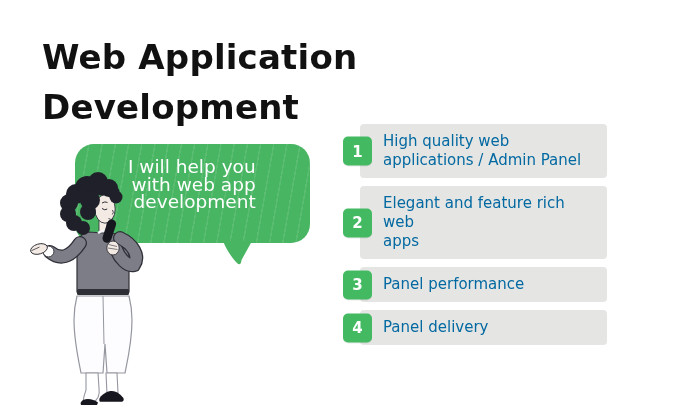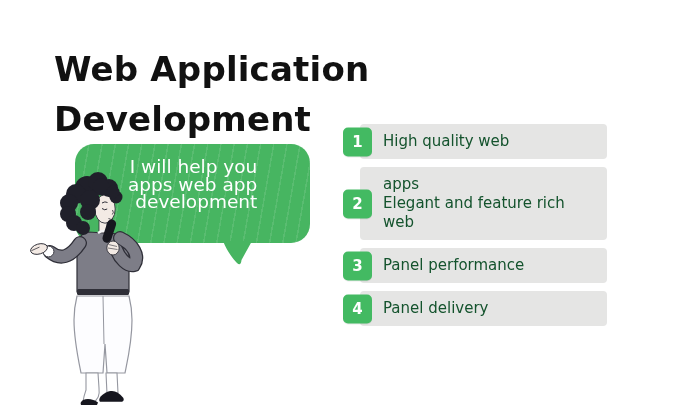--- a/index.html
+++ b/index.html
@@ -34,48 +34,48 @@
 
   
   .features {
     position:absolute; left:343px; top:124px; width:264px;
     display:flex; flex-direction:column; gap:8px;
   }
   .feature-row { position:relative; padding-left:17px; }
   .feature-panel {
     background:#e5e5e4; border-radius:4px;
     padding:8px 11px 8px 23px;
-    font-size:15px; line-height:19px; color:#14532d;
+    font-size:15px; line-height:19px; color:#0369a1;
   }
   .feature-panel span { display:block; }
   .feature-badge {
     position:absolute; left:0; top:50%; transform:translateY(-50%);
     width:29px; height:29px; background:#43ba62; border-radius:5px;
     color:#ffffff; font-weight:bold; font-size:15px;
     display:flex; align-items:center; justify-content:center;
     box-shadow:0 1px 0 rgba(0,0,0,0.08);
   }
 
   
   .person { position:absolute; left:20px; top:172px; width:135px; height:237px; }
 </style>
 </head>
 <body>
 
 <div class="canvas">
 
-  <h1 class="title" style="margin:16px;">
+  <h1 class="title" style="margin:4px;">
     <span>Web Application</span>
     <span>Development</span>
   </h1>
 
   <div class="bubble">
     <div class="bubble-text">
       <span>I will help you</span>
-      <span>apps web app</span>
+      <span>with web app</span>
       <span>development</span>
     </div>
   </div>
   <svg class="bubble-tail" width="36" height="28" viewBox="0 0 36 28">
     <path d="M 2,0 C 6,10 12,18 16,22 C 18.5,24.5 20,23.5 20.5,19 L 31,0 Z" fill="#47b561"></path>
   </svg>
 
   <svg class="person" viewBox="0 0 135 237">
 
     <rect x="79" y="46" width="8" height="16" fill="#f3eae4" stroke="#2f2f38" stroke-width="0.8"></rect>
@@ -135,28 +135,29 @@
     <ellipse cx="93" cy="76" rx="6.2" ry="7" fill="#f3eae4" stroke="#2f2f38" stroke-width="0.9"></ellipse>
     <path d="M 88.5,72.5 L 97,74.5 M 88,76 L 97.5,77.5" stroke="#2f2f38" stroke-width="0.6" fill="none"></path>
   </svg>
 
   <div class="features">
 
     <div class="feature-row">
       <div class="feature-badge">1</div>
       <div class="feature-panel">
         <span>High quality web</span>
+        <span>applications / Admin Panel</span>
       </div>
     </div>
 
     <div class="feature-row">
       <div class="feature-badge">2</div>
       <div class="feature-panel">
+        <span>Elegant and feature rich web</span>
         <span>apps</span>
-        <span>Elegant and feature rich web</span>
       </div>
     </div>
 
     <div class="feature-row">
       <div class="feature-badge">3</div>
       <div class="feature-panel">
         <span>Panel performance</span>
       </div>
     </div>
 

